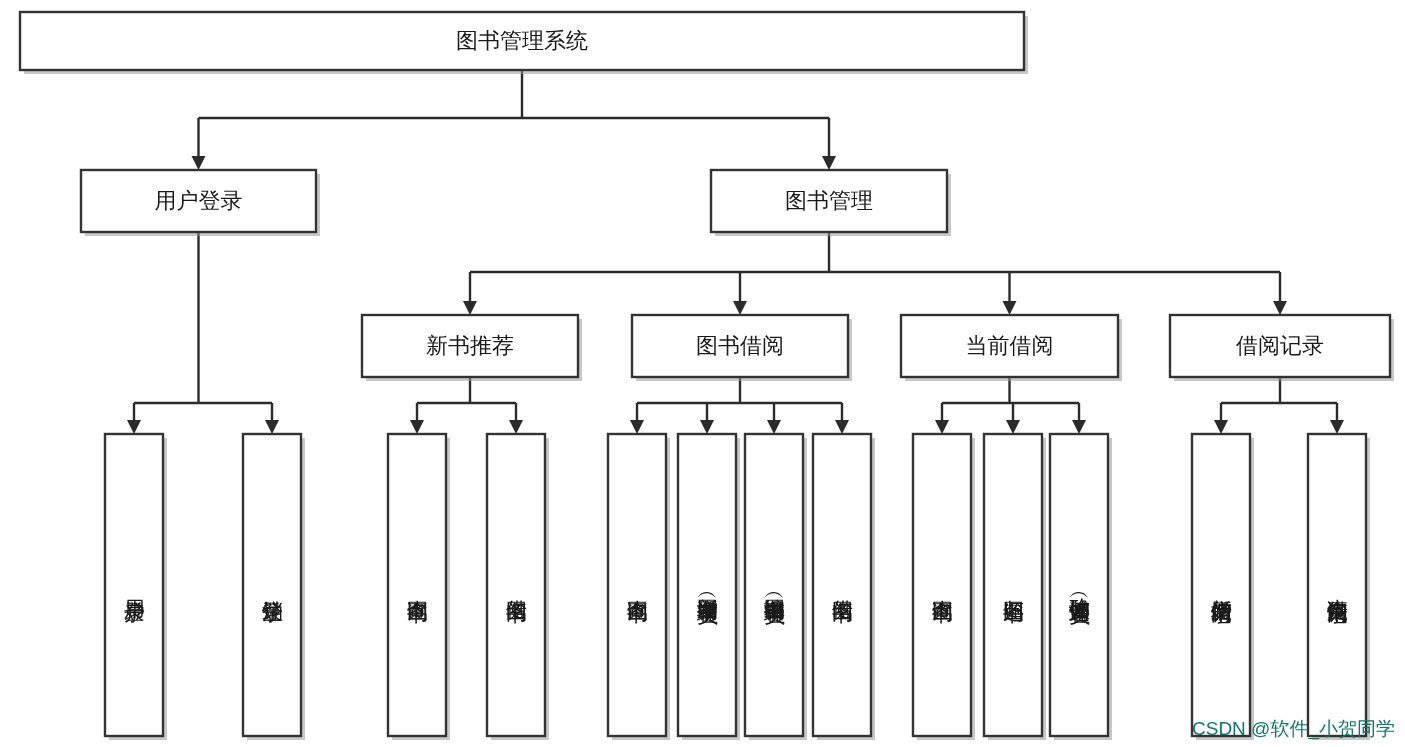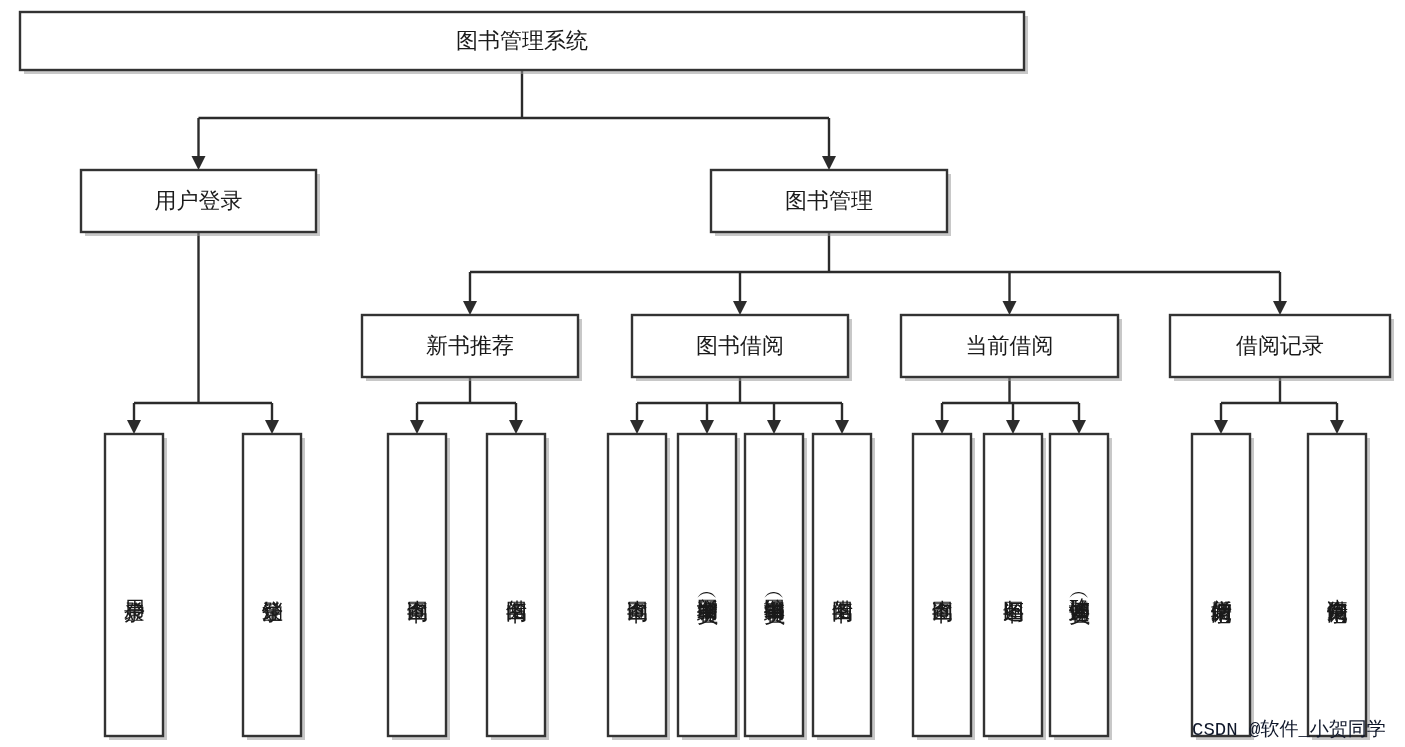--- a/index.html
+++ b/index.html
@@ -66,23 +66,23 @@
     display: flex;
     align-items: center;
     justify-content: center;
     text-align: center;
     white-space: nowrap;
     pointer-events: none;
     user-select: none;
   }
   .watermark {
     position: absolute;
-    font-family: Liberation Mono, monospace;
+    font-family: Liberation Sans, sans-serif;
     font-size: 19px;
-    color: #0f172a;
+    color: #0f766e;
     white-space: nowrap;
     user-select: none;
   }
 </style>
 </head>
 <body>
 
 <div id="diagram-root">
 
   <svg class="diagram-canvas" viewBox="0 0 1405 747" xmlns="http://www.w3.org/2000/svg">

